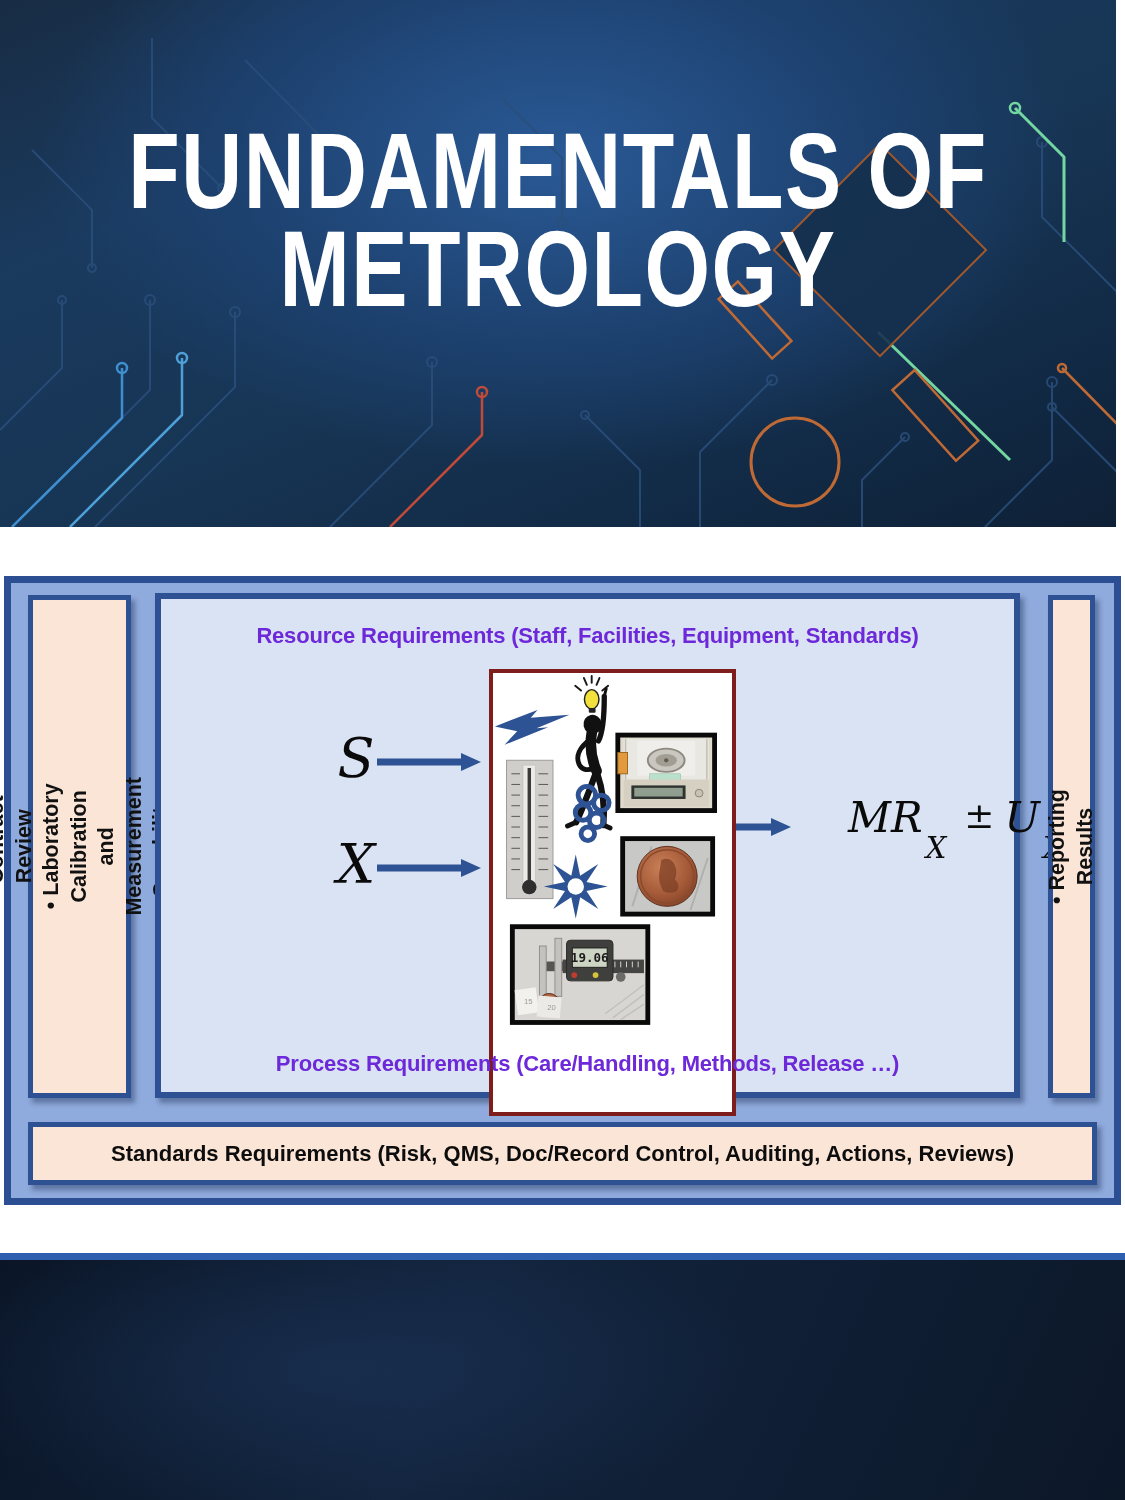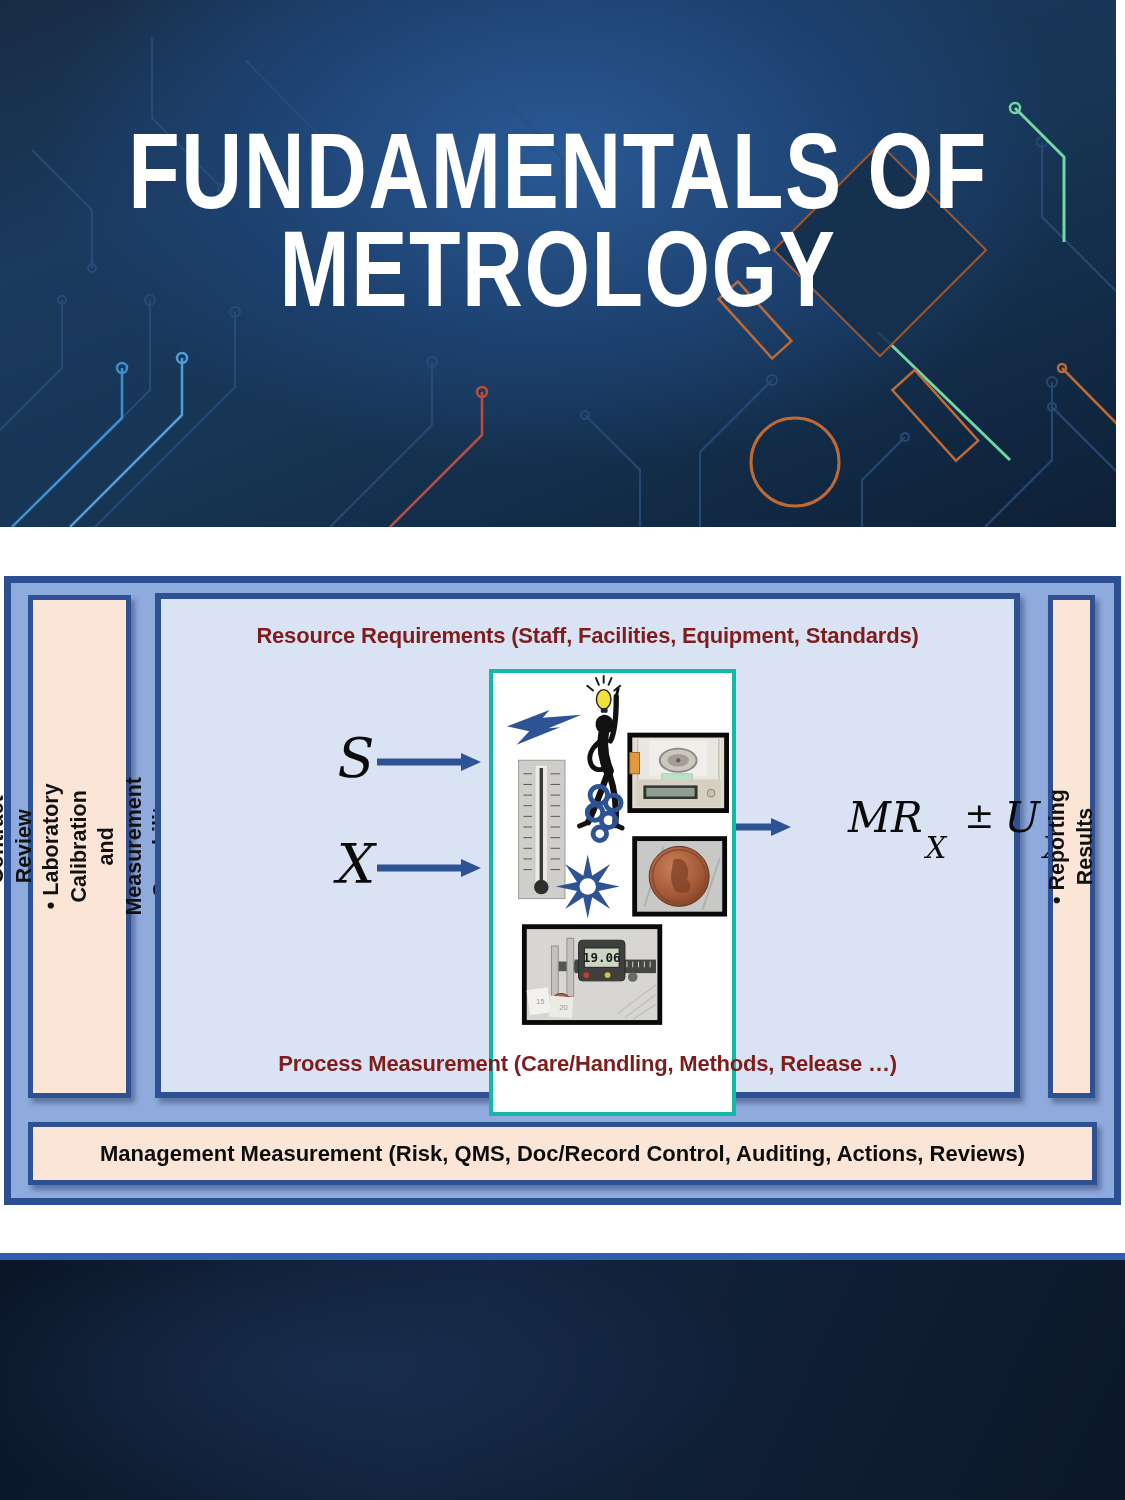--- a/index.html
+++ b/index.html
@@ -26,33 +26,33 @@
   .side-bar{position:absolute;}
   .vwrap{position:absolute;inset:0;display:flex;align-items:center;justify-content:center;}
   .vinner{transform:rotate(-90deg);width:484px;text-align:center;
     font-size:21.5px;font-weight:700;color:#111;line-height:1.28;}
   .left-bar{left:17px;top:12px;width:103px;height:503px;}
   .right-bar{left:1037px;top:12px;width:47px;height:503px;}
   .right-bar .vinner{width:470px;}
 
   .center-box{position:absolute;left:144px;top:10px;width:865px;height:505px;box-sizing:border-box;
     background:#DAE3F3;border:6px solid #2e5193;}
-  .box-label{position:absolute;left:0;width:100%;text-align:center;color:#7f1d1d;
+  .box-label{position:absolute;left:0;width:100%;text-align:center;color:#6d28d9;
     font-size:22px;font-weight:700;letter-spacing:-0.2px;}
   .resource-label{top:24px;}
   .process-label{bottom:15px;}
   .arrow-layer{position:absolute;left:0;top:0;}
   .math{font-family:"DejaVu Serif",serif;font-style:italic;color:#0a0a0a;}
   .s-label{position:absolute;left:165px;top:128px;width:60px;text-align:center;font-size:54px;}
   .x-label{position:absolute;left:165px;top:234px;width:60px;text-align:center;font-size:54px;}
   .formula{position:absolute;left:645px;top:194px;font-size:42px;white-space:nowrap;margin-left:42px;}
   .formula .ssub{font-size:29px;font-style:italic;vertical-align:-26px;margin-left:3px;}
   .formula .op{font-style:normal;font-size:36px;margin:0 10px 0 18px;vertical-align:4px;}
   .white-box{position:absolute;left:328px;top:70px;width:247px;height:447px;box-sizing:border-box;
-    background:#ffffff;border:4px solid #14b8a6;padding-left:12px;}
+    background:#ffffff;border:4px solid #7f1d1d;}
 
   .mgmt-bar{position:absolute;left:17px;top:539px;width:1069px;height:63px;
     display:flex;align-items:center;justify-content:center;
     font-size:22px;font-weight:700;color:#0d0d0d;}
 
   
   .footer{position:absolute;left:0;top:1253px;width:1125px;height:247px;}
   .footer-strip{position:absolute;left:0;top:0;width:100%;height:7px;background:#2e5fae;}
   .footer-bg{position:absolute;left:0;top:7px;width:100%;height:240px;
     background:
@@ -254,33 +254,33 @@
           <g>
             <rect x="4" y="64" width="22" height="26" fill="#f2f1ee" transform="rotate(-8 15 77)"></rect>
             <rect x="26" y="72" width="24" height="22" fill="#eceae6" transform="rotate(5 38 83)"></rect>
             <text x="12" y="80" font-size="8" fill="#9a9a96">15</text>
             <text x="36" y="86" font-size="8" fill="#9a9a96">20</text>
           </g>
         </g>
       </svg>
     </div>
 
-    <div class="box-label process-label">Process Measurement (Care/Handling, Methods, Release …)</div>
+    <div class="box-label process-label">Process Requirements (Care/Handling, Methods, Release …)</div>
   </div>
 
   <div class="side-bar peach shadowed right-bar">
     <div class="vwrap">
         <div class="vinner">
       <div><span>•</span>&nbsp;<span>Reporting Results</span></div>
     </div>
       </div>
   </div>
 
   <div class="mgmt-bar peach shadowed">
-    <span>Management Measurement (Risk, QMS, Doc/Record Control, Auditing, Actions, Reviews)</span>
+    <span>Standards Requirements (Risk, QMS, Doc/Record Control, Auditing, Actions, Reviews)</span>
   </div>
 </section>
 
 <footer class="footer">
   <div class="footer-strip"></div>
   <div class="footer-bg"></div>
 
   <span class="sr">NIST</span>
     <g fill="none" stroke="#ffffff" stroke-linecap="round" stroke-linejoin="round">
       <path d="M16,102 V30 Q16,14 30,14 Q40,14 46,24 L82,82 Q88,92 98,92 Q110,92 110,78 V12" stroke-width="22">

